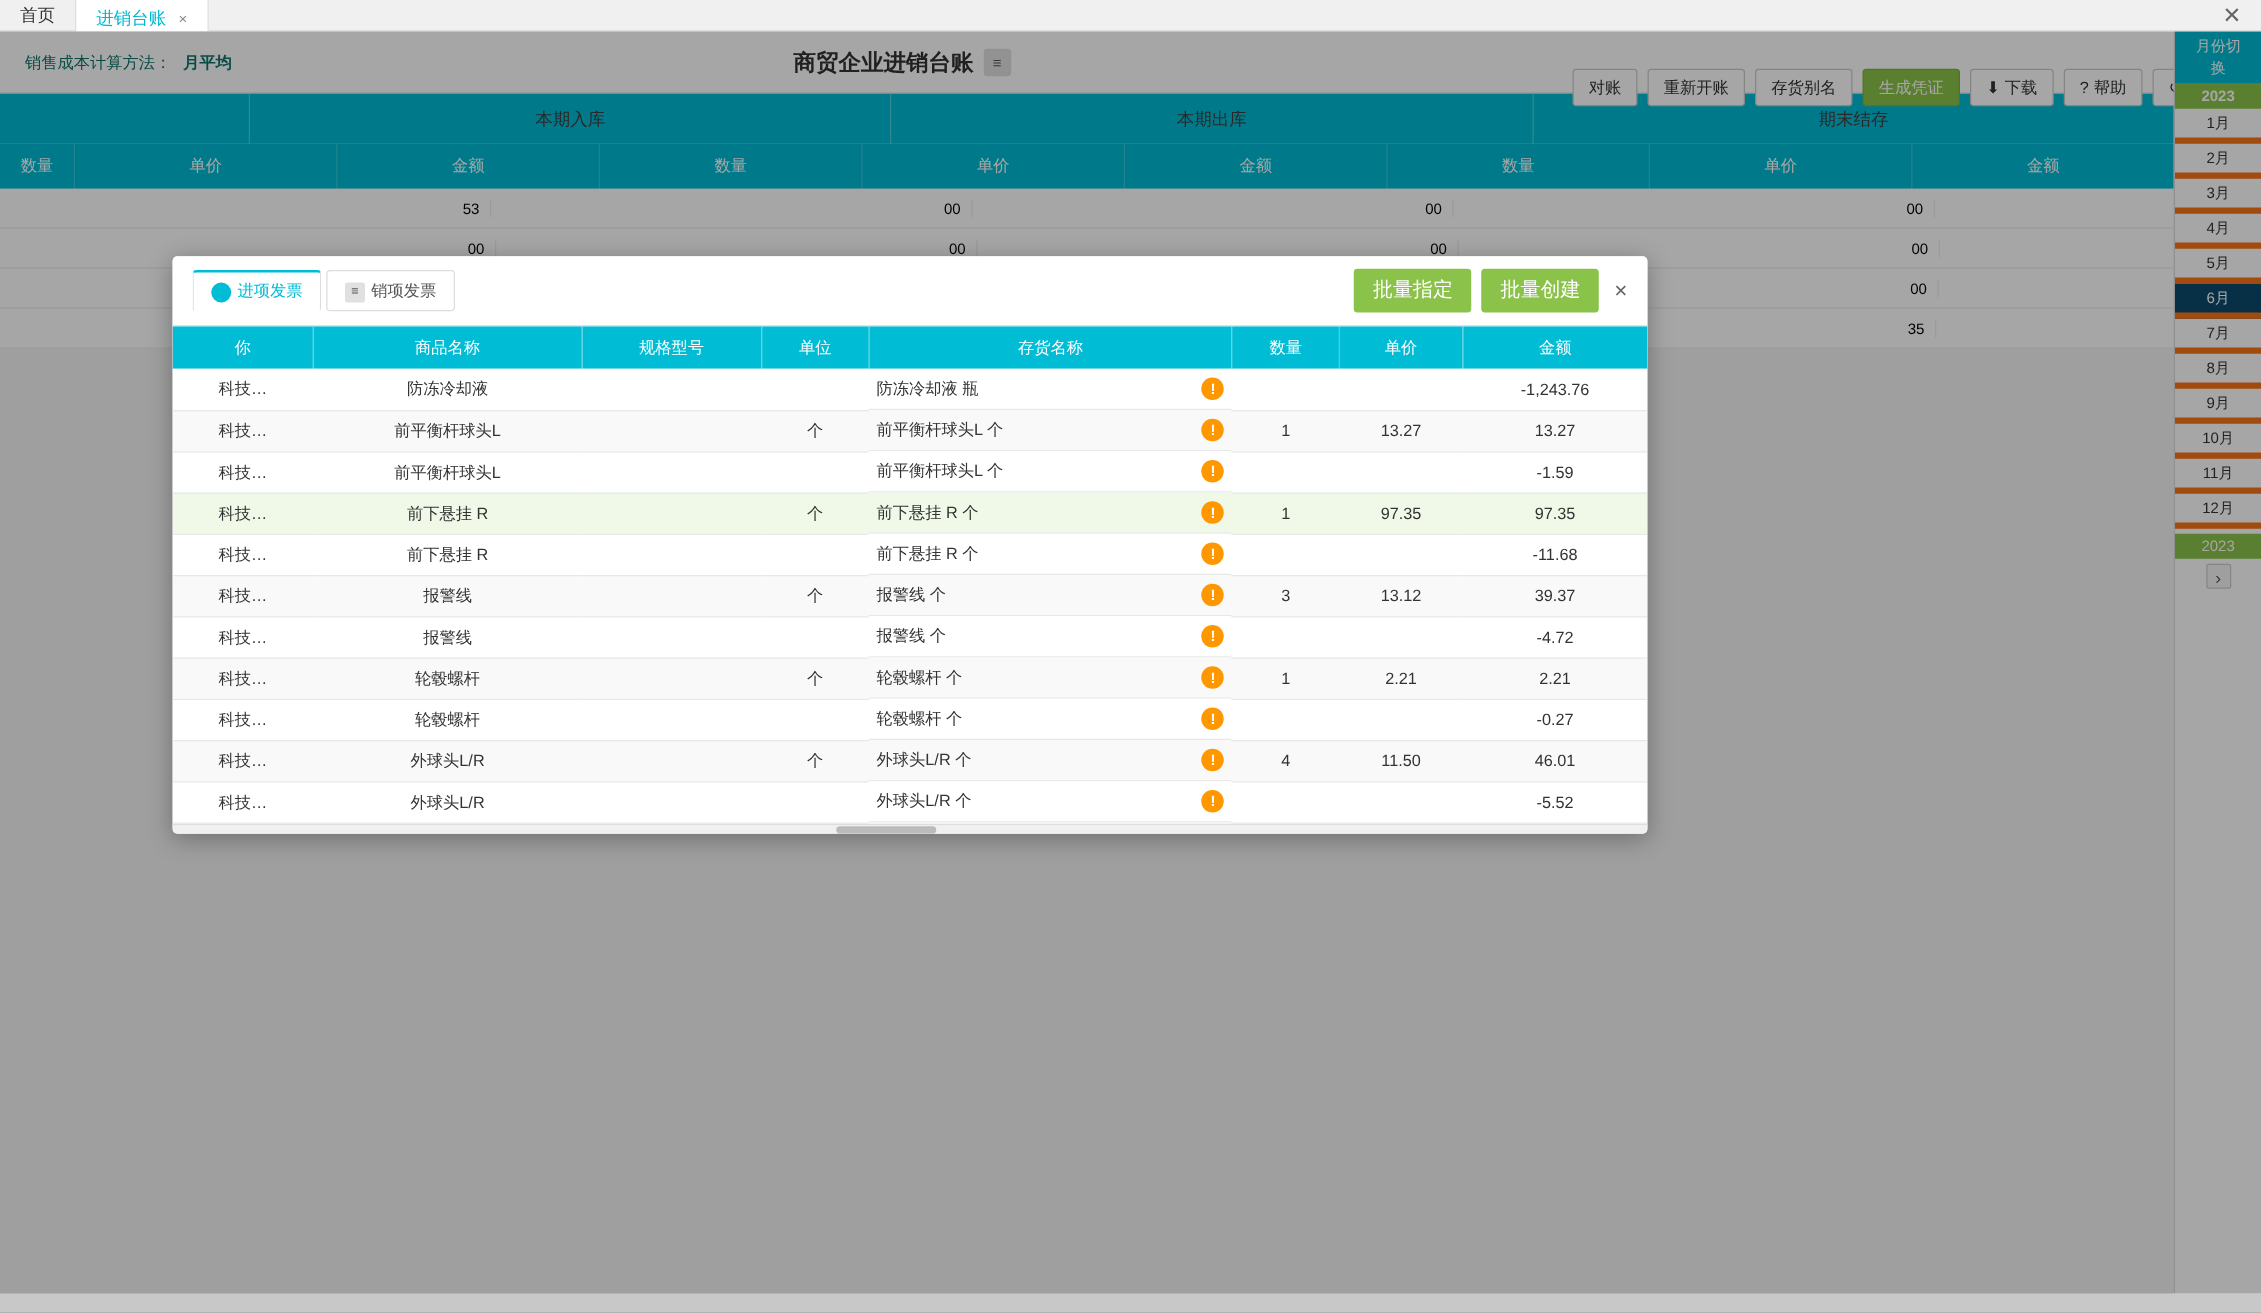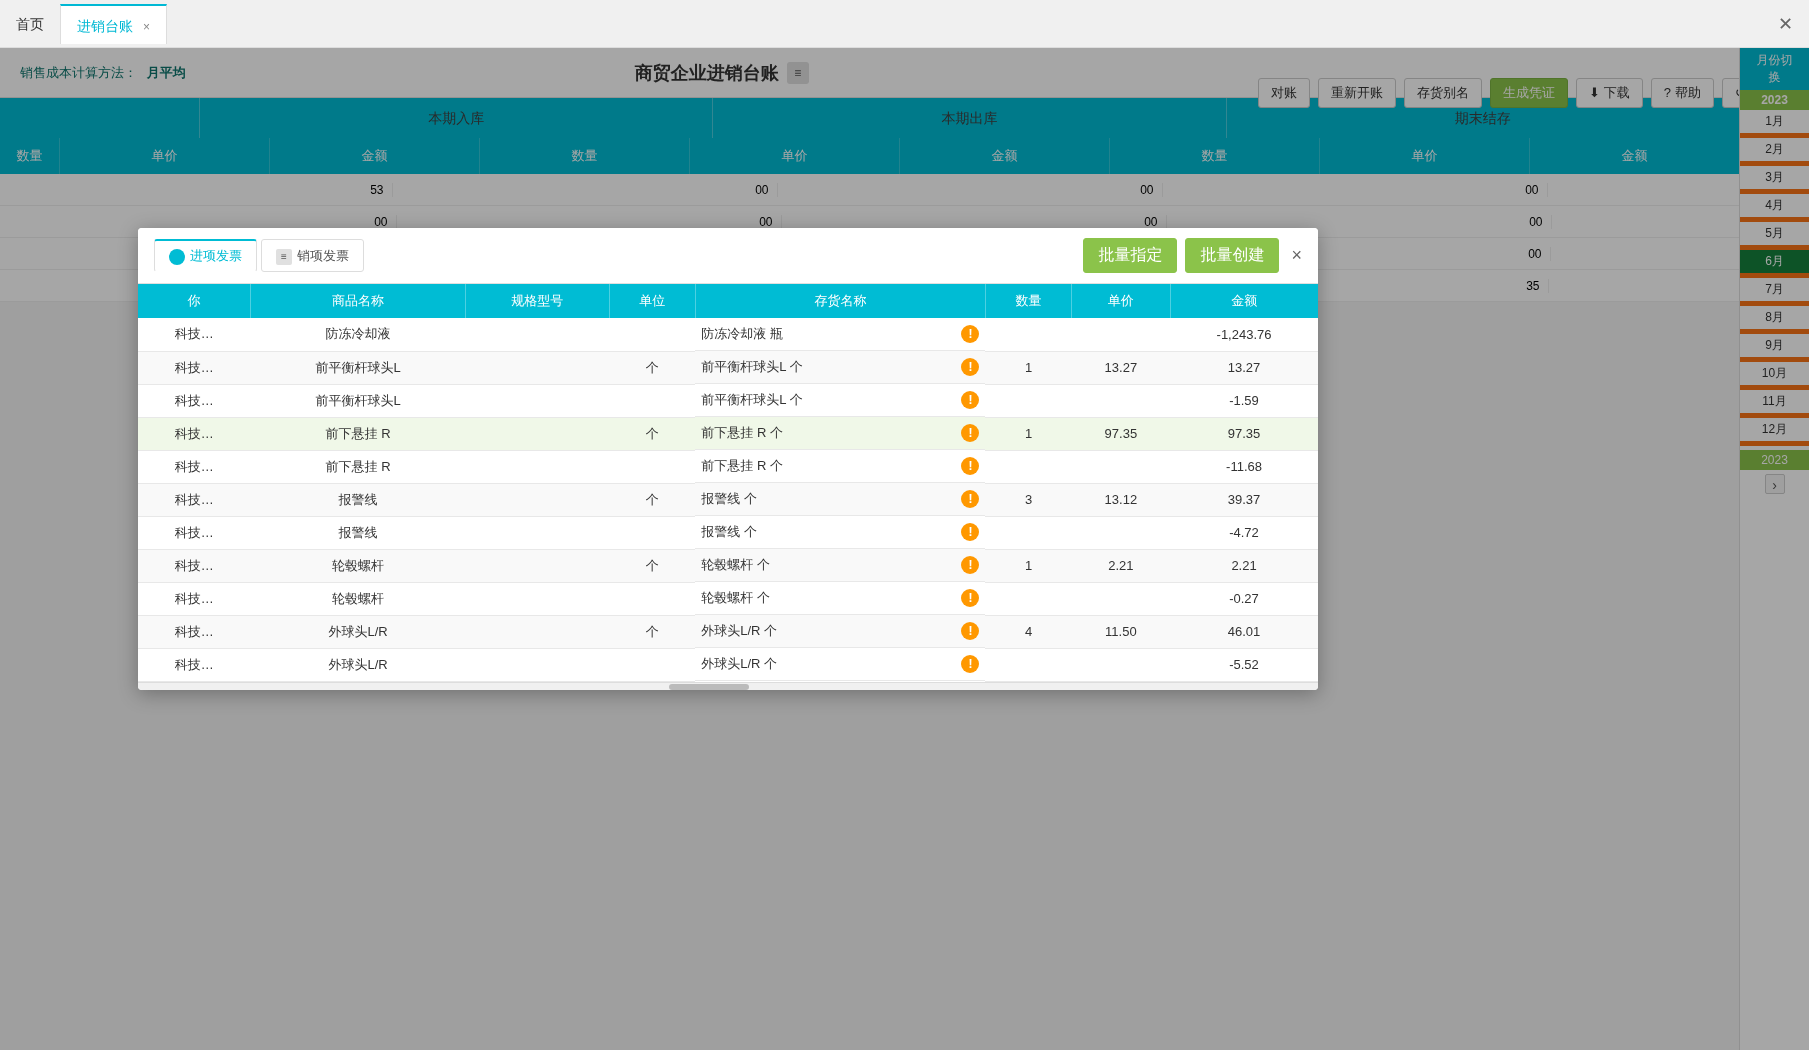--- a/index.html
+++ b/index.html
@@ -11,21 +11,21 @@
       height: 1050px;
       overflow: hidden;
       position: relative;
     }
 
     
     .tab-bar {
       display: flex;
       align-items: center;
       background: #f0f0f0;
-      height: 48px;
+      height: 25px;
       border-bottom: 1px solid #ddd;
       padding: 0 0;
     }
     .tab-item {
       padding: 0 16px;
       height: 40px;
       line-height: 40px;
       cursor: pointer;
       font-size: 14px;
       color: #333;
@@ -143,21 +143,21 @@
       font-size: 12px;
     }
     .side-month-item {
       text-align: center;
       padding: 3px 2px;
       font-size: 12px;
       color: #333;
       border-bottom: 5px solid #f97316;
     }
     .side-month-item.active {
-      background: #15803d;
+      background: #0c4a6e;
       color: #fff;
     }
 
     
     .overlay {
       position: absolute;
       top: 0; left: 0; right: 0; bottom: 0;
       background: rgba(0,0,0,0.35);
       z-index: 10;
     }

